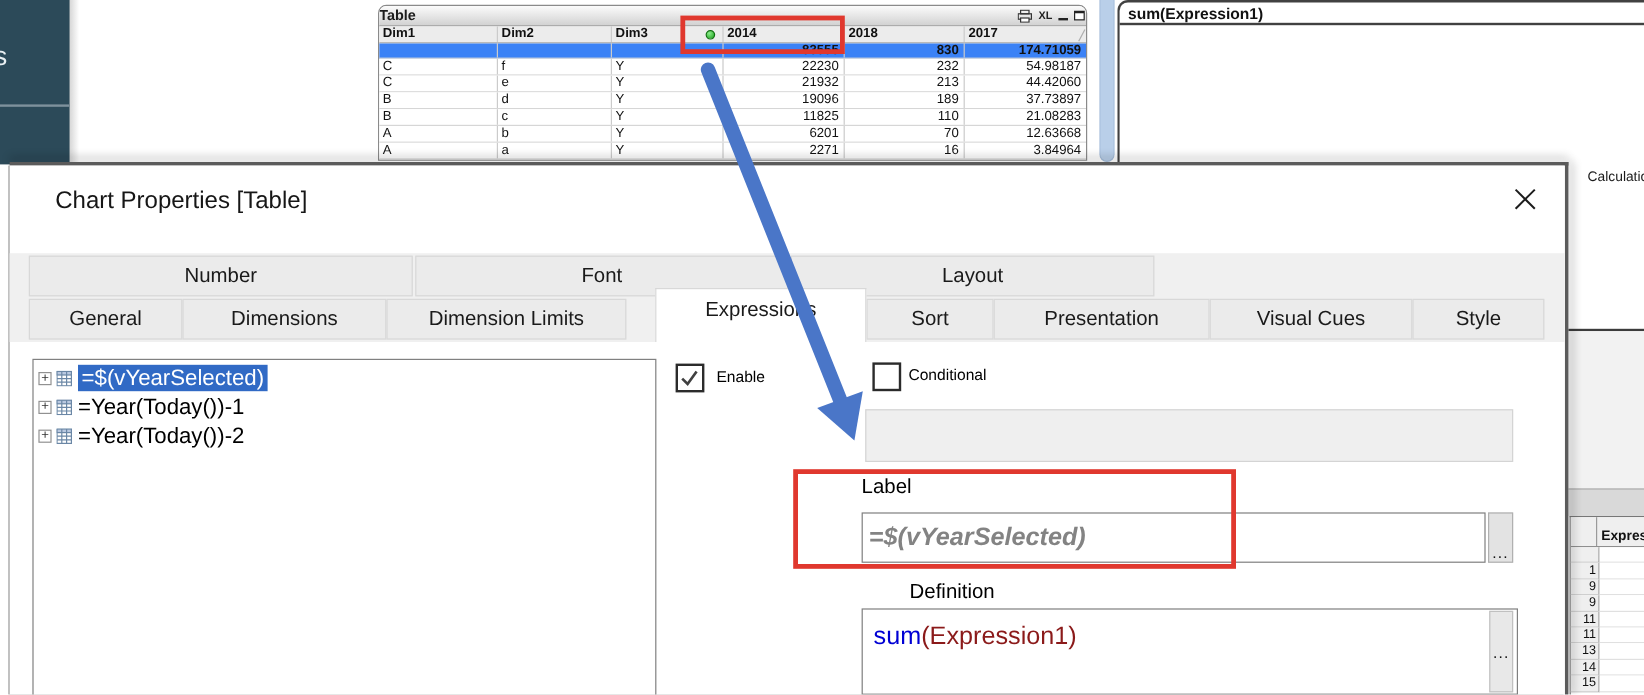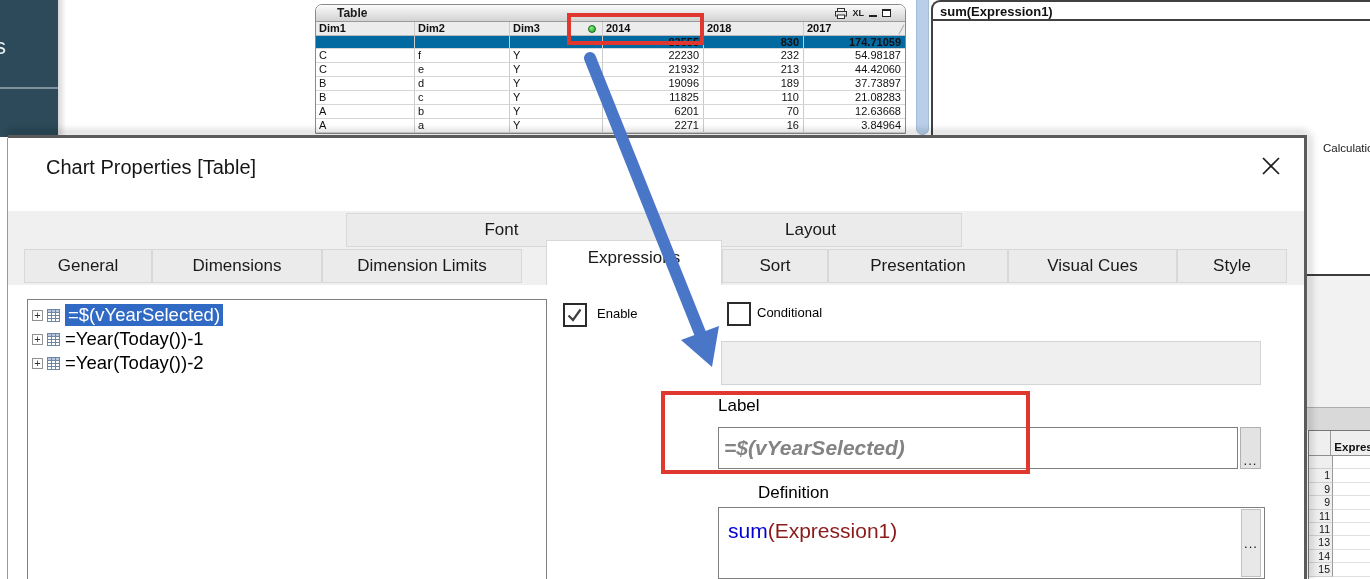--- a/index.html
+++ b/index.html
@@ -9,28 +9,28 @@
 
   
   .sidebar{left:0;top:0;width:58px;height:137px;background:#2c4a59;z-index:1;}
   .sidebar-text{position:absolute;left:-5px;top:34px;color:#e9eff2;font-size:22px;}
   .sidebar-line{position:absolute;left:0;top:87px;width:58px;height:2px;background:#7e919c;}
   .sidebar-shadow{left:58px;top:0;width:8px;height:137px;background:linear-gradient(to right,rgba(0,0,0,.16),rgba(0,0,0,0));z-index:1;}
 
   
   .qv-window{left:315px;top:4px;width:591px;height:130px;border:1px solid #8a8a8a;border-radius:7px 7px 0 0;background:#fff;overflow:hidden;z-index:1;}
   .qv-caption{height:17px;background:linear-gradient(#fbfbfb,#d2d2d2);border-bottom:1px solid #9a9a9a;display:flex;align-items:center;}
-  .qv-caption-title{font-size:12px;font-weight:bold;color:#1c1c1c;padding-left:21px;flex:1;}
-  .qv-caption-icons{display:flex;align-items:center;gap:5px;padding-right:14px;}
+  .qv-caption-title{font-size:12px;font-weight:bold;color:#1c1c1c;padding-left:0;flex:1;}
+  .qv-caption-icons{display:flex;align-items:center;gap:5px;padding-right:1px;}
   .icon-xl{font-size:9px;font-weight:bold;color:#222;line-height:10px;}
   .icon-min{width:8px;height:2px;background:#222;margin-top:6px;}
   .icon-max{width:9px;height:8px;border:1px solid #222;border-top:2px solid #222;background:#fff;}
   .qv-row{display:flex;font-size:11px;color:#111;}
   .qv-head{height:14px;background:#ececec;font-weight:bold;border-bottom:1px solid #b9b9b9;position:relative;}
-  .qv-totals{height:13px;font-weight:bold;border-bottom:1px solid #d6d6d6;background:#0369a1;}
+  .qv-totals{height:13px;font-weight:bold;border-bottom:1px solid #d6d6d6;background:#3b82f6;}
   .qv-data{height:14px;border-bottom:1px solid #d6d6d6;background:#fff;}
   .cell{border-right:1px solid #cbcbcb;padding:0 4px 0 3px;line-height:13px;overflow:hidden;white-space:nowrap;}
   .num{text-align:right;}
   .w0{width:99px;}.w1{width:95px;}.w2{width:93px;}.w3{width:101px;}.w4{width:100px;}.w5{width:101px;border-right:none;}
   .sort-dot{position:absolute;left:272px;top:3px;width:8px;height:8px;border-radius:50%;
             background:radial-gradient(circle at 35% 30%,#8bee8b,#1d9e1d);border:1px solid #0d6e0d;}
   .head-slash{position:absolute;right:3px;top:2px;width:1px;height:11px;background:#adadad;transform:rotate(28deg);}
 
   
   .blue-strip{left:916px;top:0;width:13px;height:135px;background:#b9cfe9;border:1px solid #a3bcd9;border-top:none;border-radius:0 0 7px 7px;z-index:1;}
@@ -243,20 +243,21 @@
     <div class="dlg-title">Chart Properties [Table]</div>
     <div class="dlg-close">
       <svg width="24" height="24" viewBox="0 0 24 24">
         <line x1="4" y1="4" x2="20" y2="20" stroke="#1c1c1c" stroke-width="1.7"></line>
         <line x1="20" y1="4" x2="4" y2="20" stroke="#1c1c1c" stroke-width="1.7"></line>
       </svg>
     </div>
 
     <div class="tab-band"></div>
 
+    <div class="tab" style="left:16px;top:75px;width:320px;">Number</div>
     <div class="tab" style="left:338px;top:75px;width:311px;">Font</div>
     <div class="tab" style="left:651px;top:75px;width:303px;">Layout</div>
 
     <div class="tab" style="left:16px;top:111px;width:128px;">General</div>
     <div class="tab" style="left:144px;top:111px;width:170px;">Dimensions</div>
     <div class="tab" style="left:314px;top:111px;width:200px;">Dimension Limits</div>
     <div class="tab tab-active" style="left:538px;top:102px;width:176px;height:45px;">Expressions</div>
     <div class="tab" style="left:714px;top:111px;width:106px;">Sort</div>
     <div class="tab" style="left:820px;top:111px;width:180px;">Presentation</div>
     <div class="tab" style="left:1000px;top:111px;width:169px;">Visual Cues</div>

